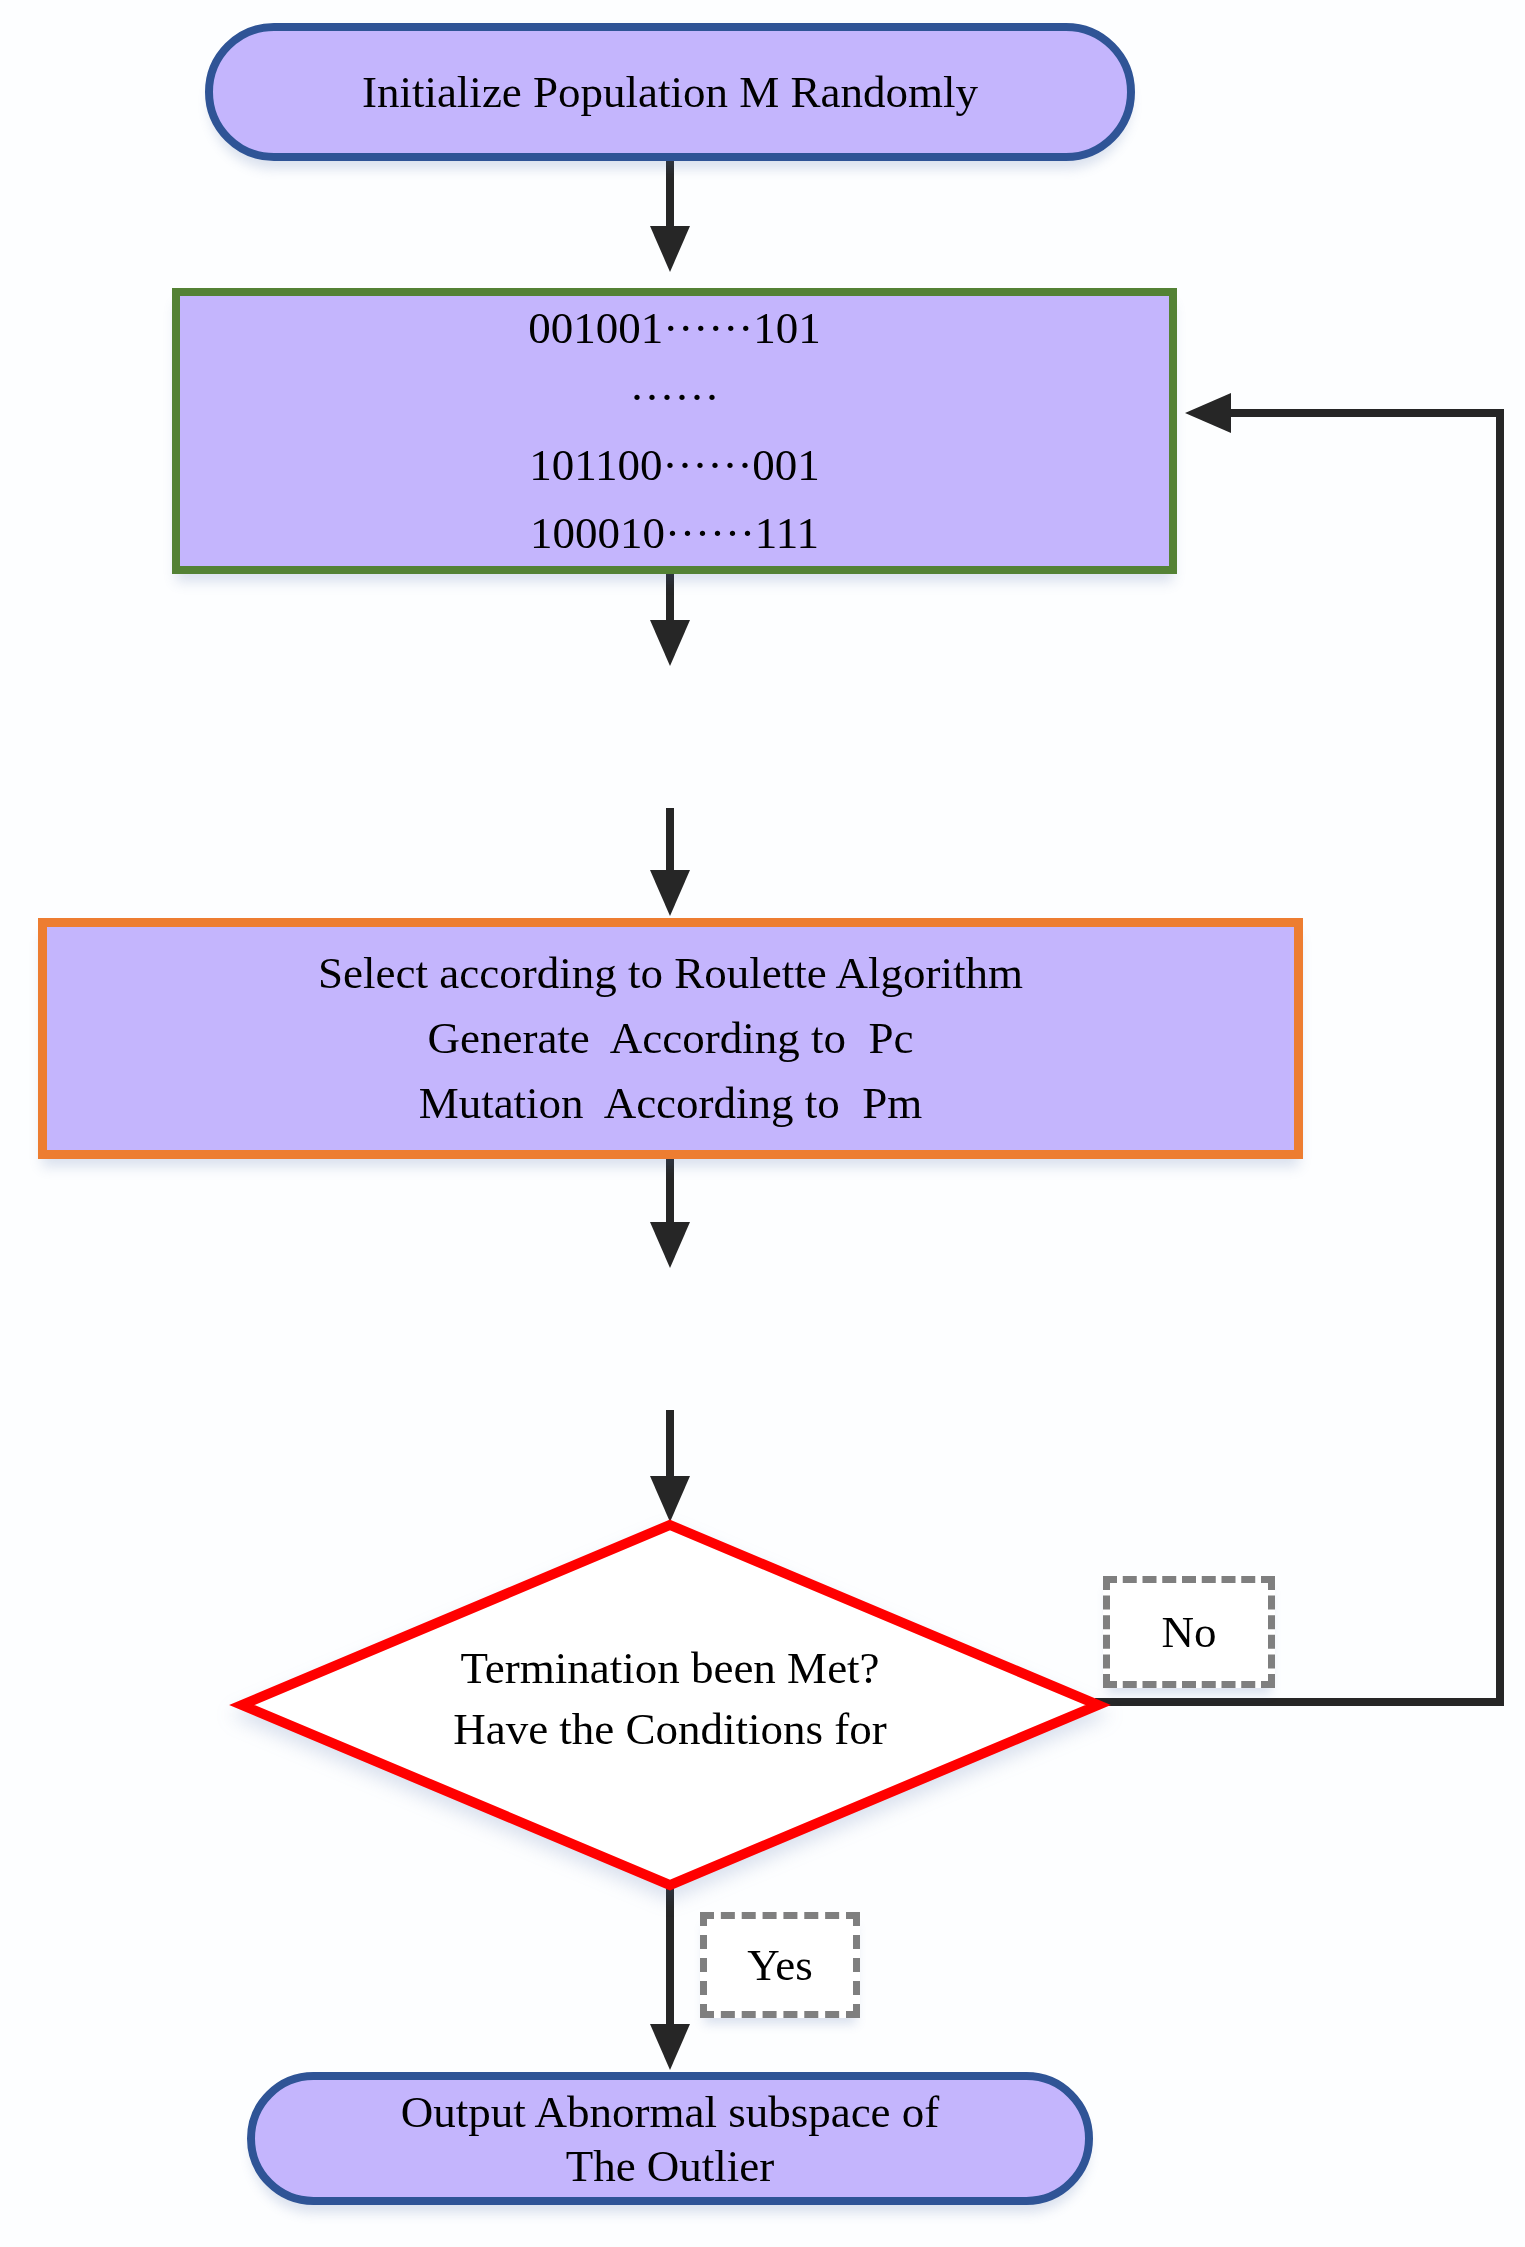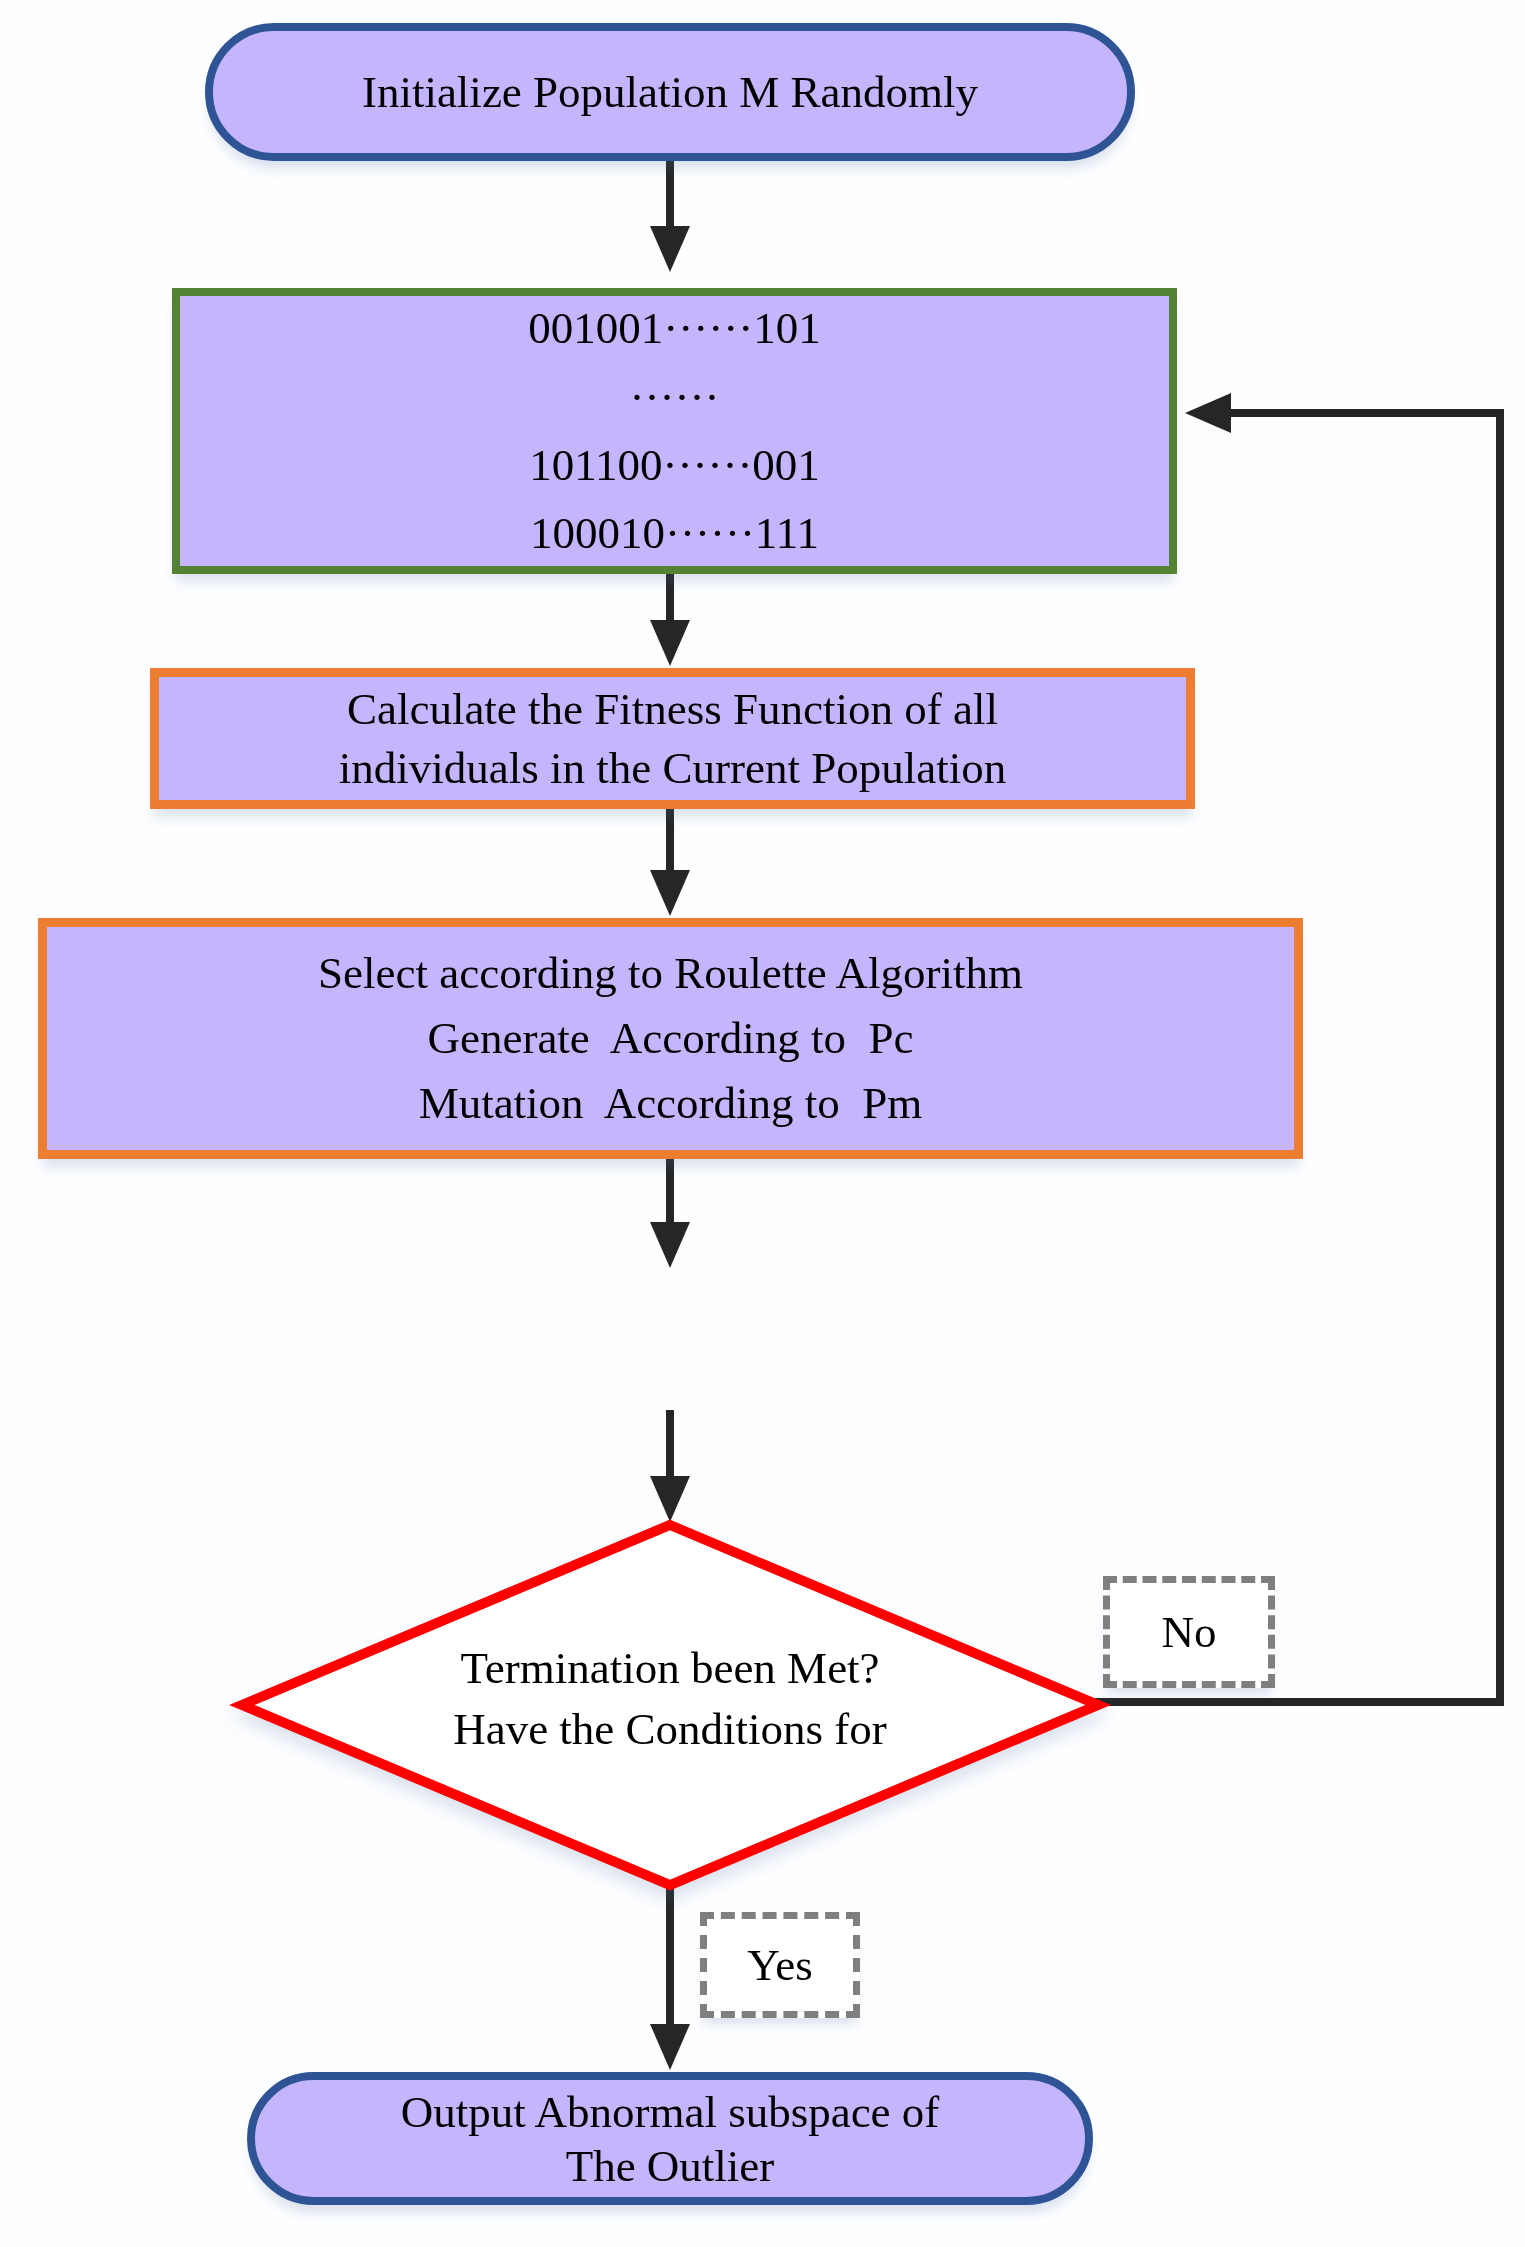--- a/index.html
+++ b/index.html
@@ -89,24 +89,20 @@
     <span>Initialize Population M Randomly</span>
   </div>
 
   <div class="node n-pop">
     <div>001001······101</div>
     <div>······</div>
     <div>101100······001</div>
     <div>100010······111</div>
   </div>
 
-  <div class="node orange n-fit">
-    <div>Calculate the Fitness Function of all</div>
-    <div>individuals in the Current Population</div>
-  </div>
 
   <div class="node orange n-ops">
     <div>Select according to Roulette Algorithm</div>
     <div>Generate  According to  Pc</div>
     <div>Mutation  According to  Pm</div>
   </div>
 
 
   <div class="decision-text">
     <div>Termination been Met?</div>

